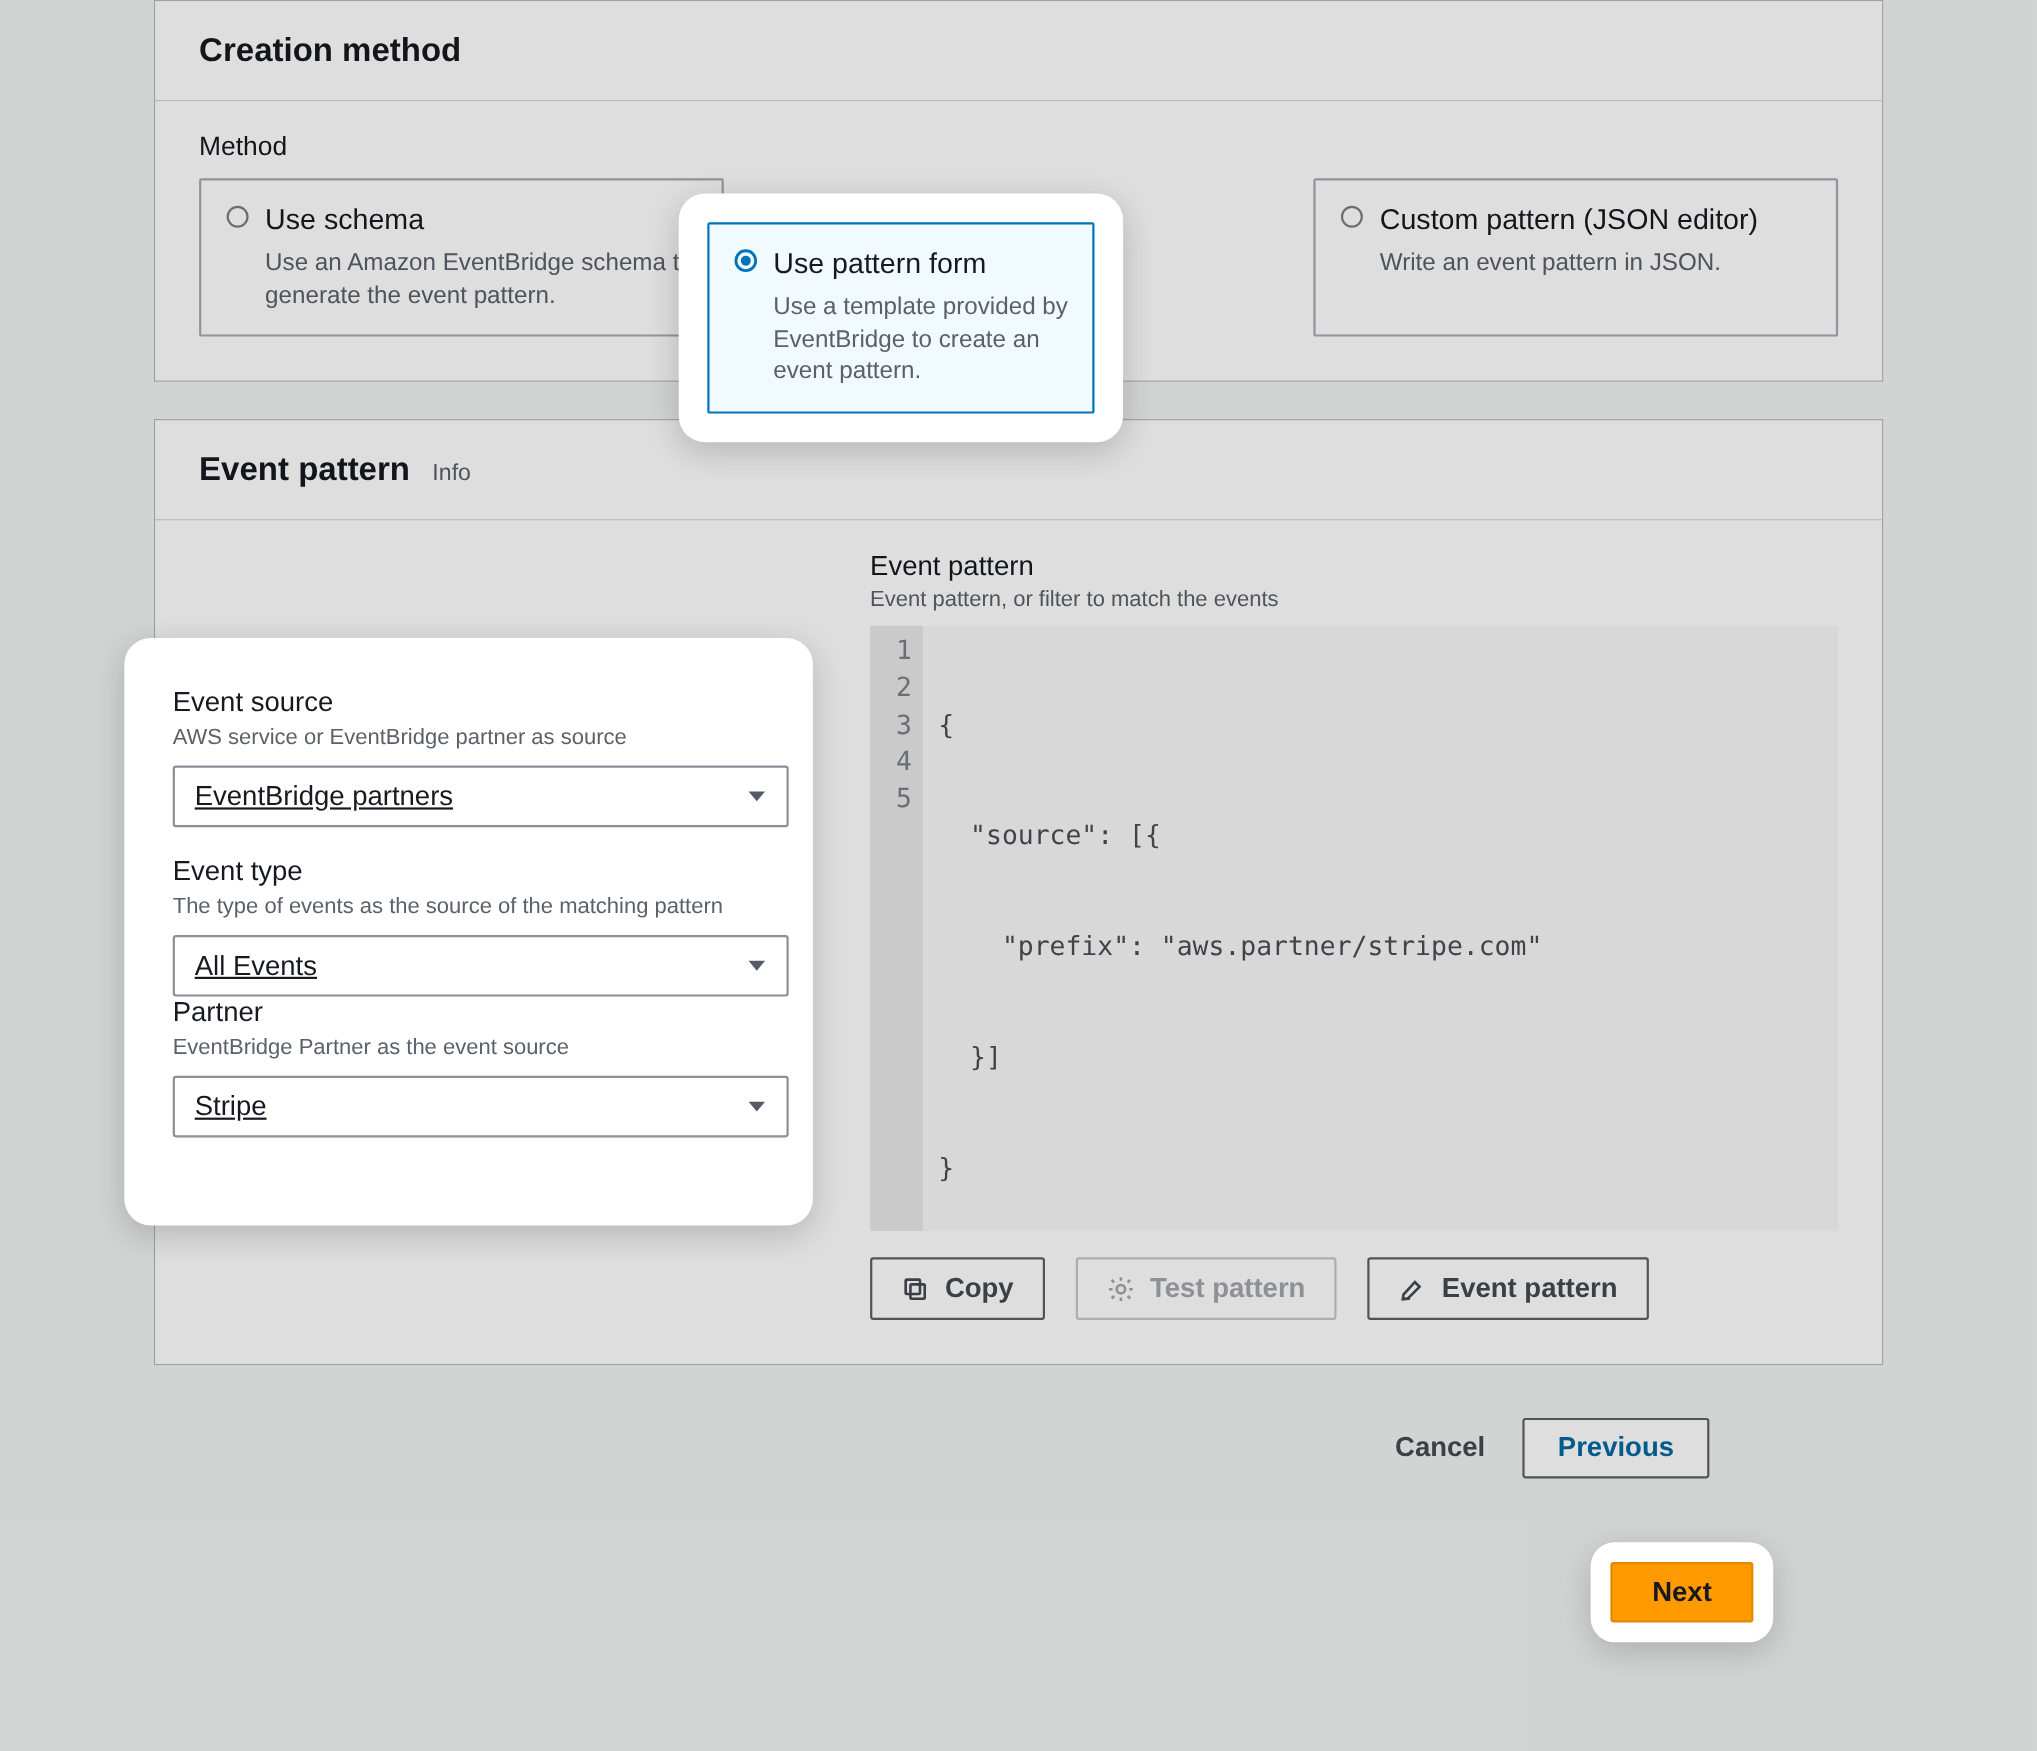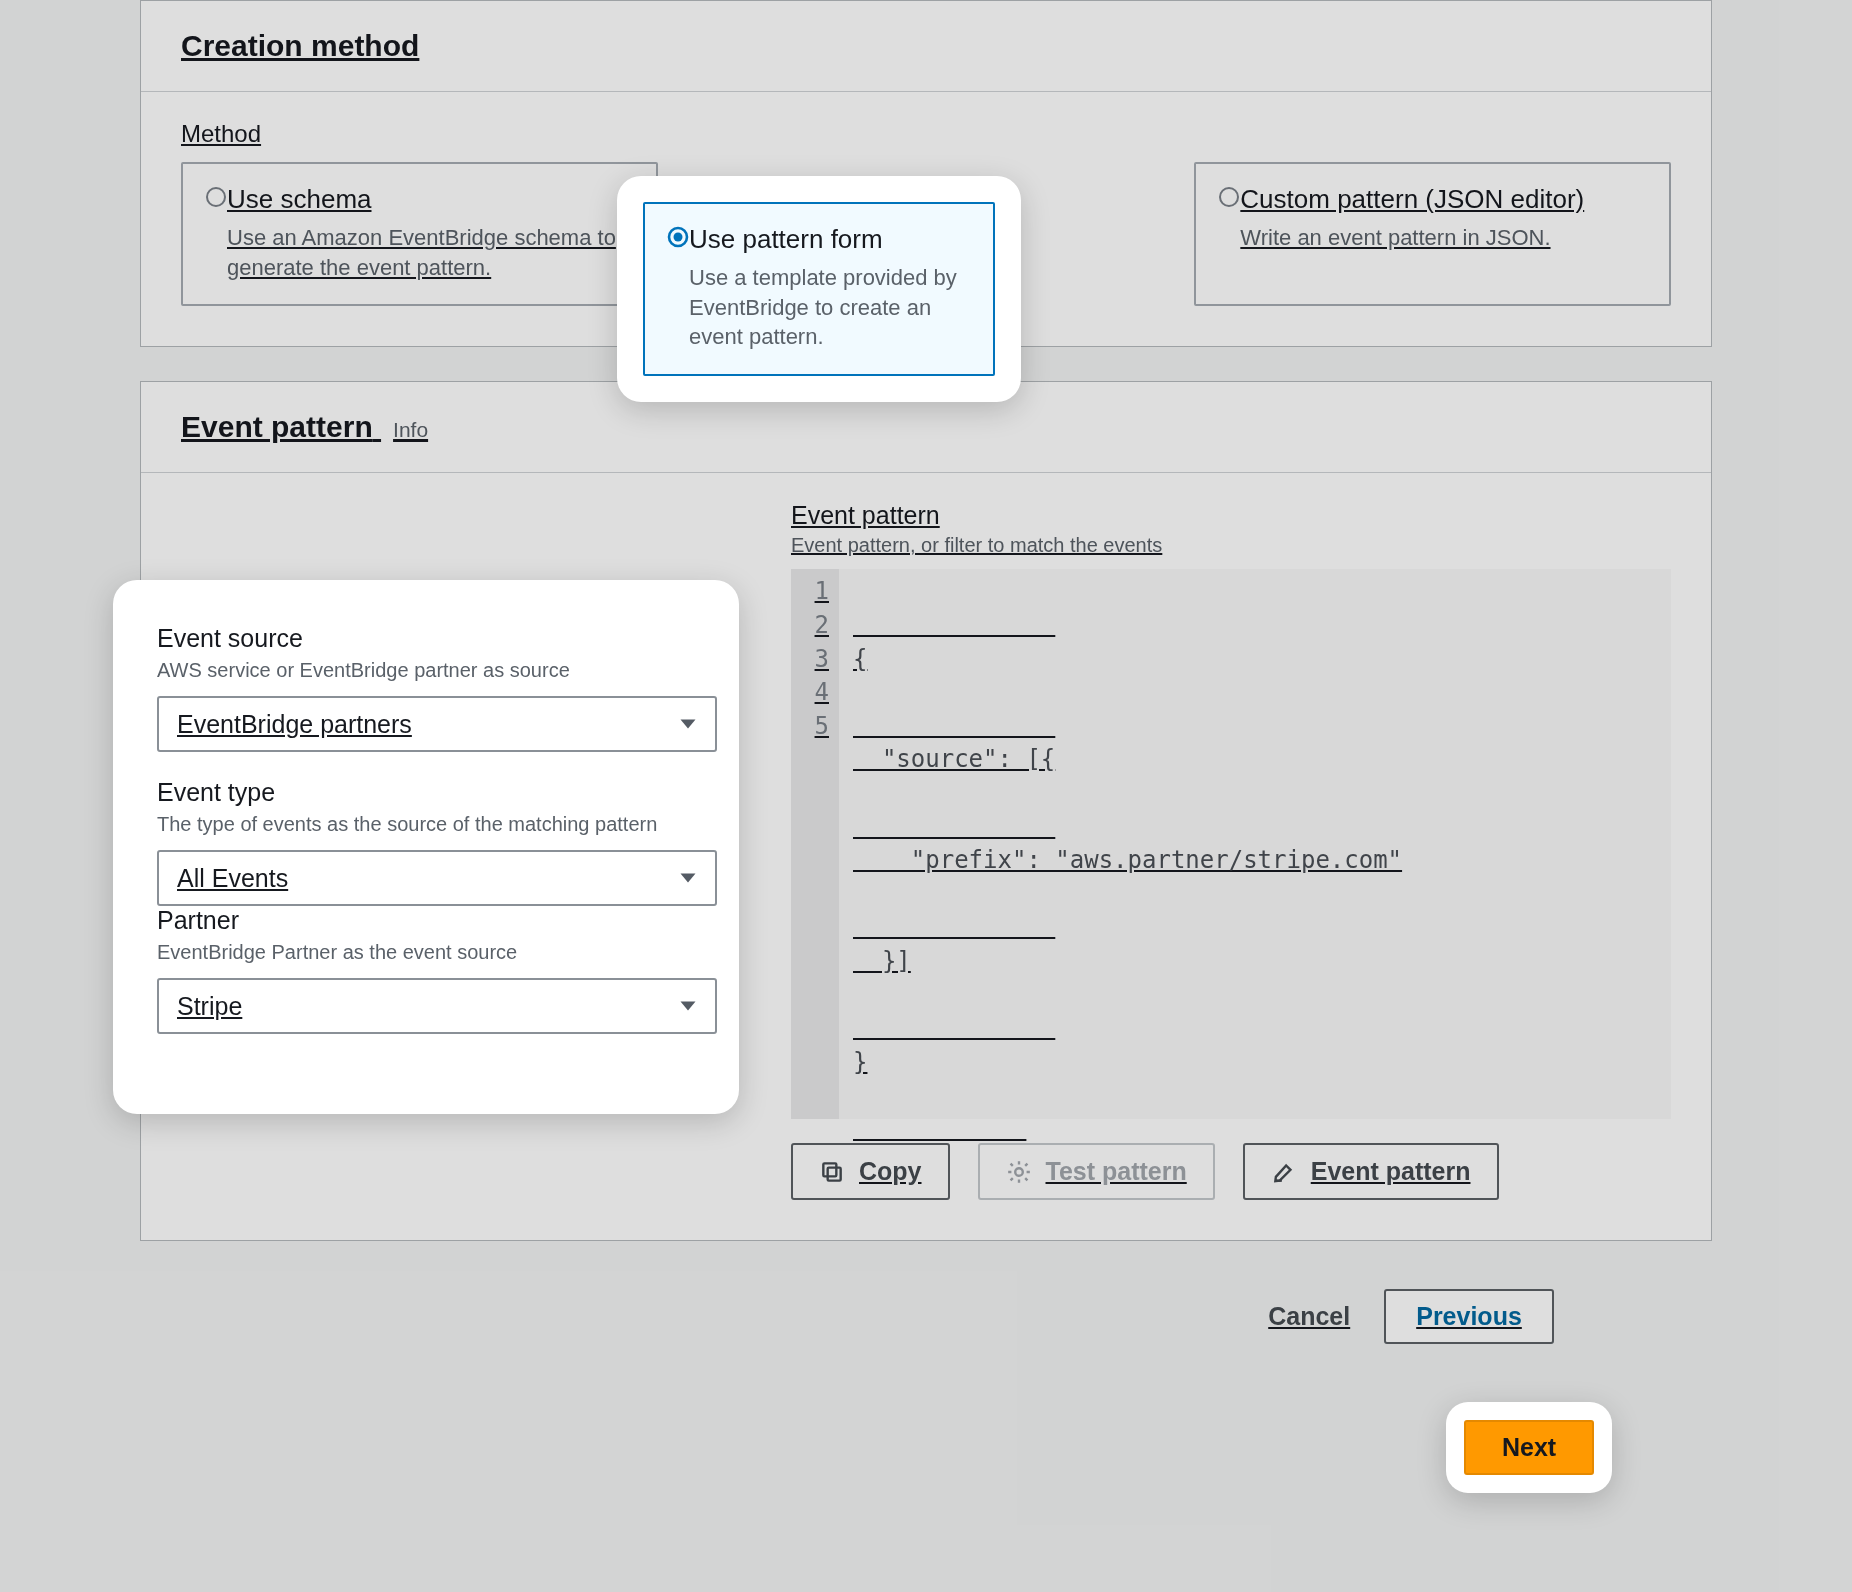--- a/index.html
+++ b/index.html
@@ -19,21 +19,20 @@
     .dimmer {
       position: absolute;
       inset: 0;
       background: rgba(0,0,0,0.13);
       z-index: 5;
       pointer-events: none;
     }
     .page {
       padding: 0 140px 40px 140px;
       position: relative;
-      text-decoration: underline;
     }
     .card {
       background: #fff;
       border: 1.5px solid #b5b9bd;
       margin-bottom: 34px;
     }
     .card-header {
       padding: 28px 40px;
       border-bottom: 1.5px solid #cfd3d6;
     }
@@ -55,20 +54,21 @@
       display: flex;
       gap: 30px;
     }
     .radio-tile {
       flex: 1;
       border: 2px solid #a6acb3;
       border-radius: 2px;
       padding: 20px 22px 22px 22px;
       display: flex;
       align-items: flex-start;
+      gap: 14px;
       background: #fff;
     }
     .radio-tile.selected {
       border-color: #0073bb;
       background: #f1faff;
     }
     .radio-circle {
       width: 22px;
       height: 22px;
       flex-shrink: 0;

